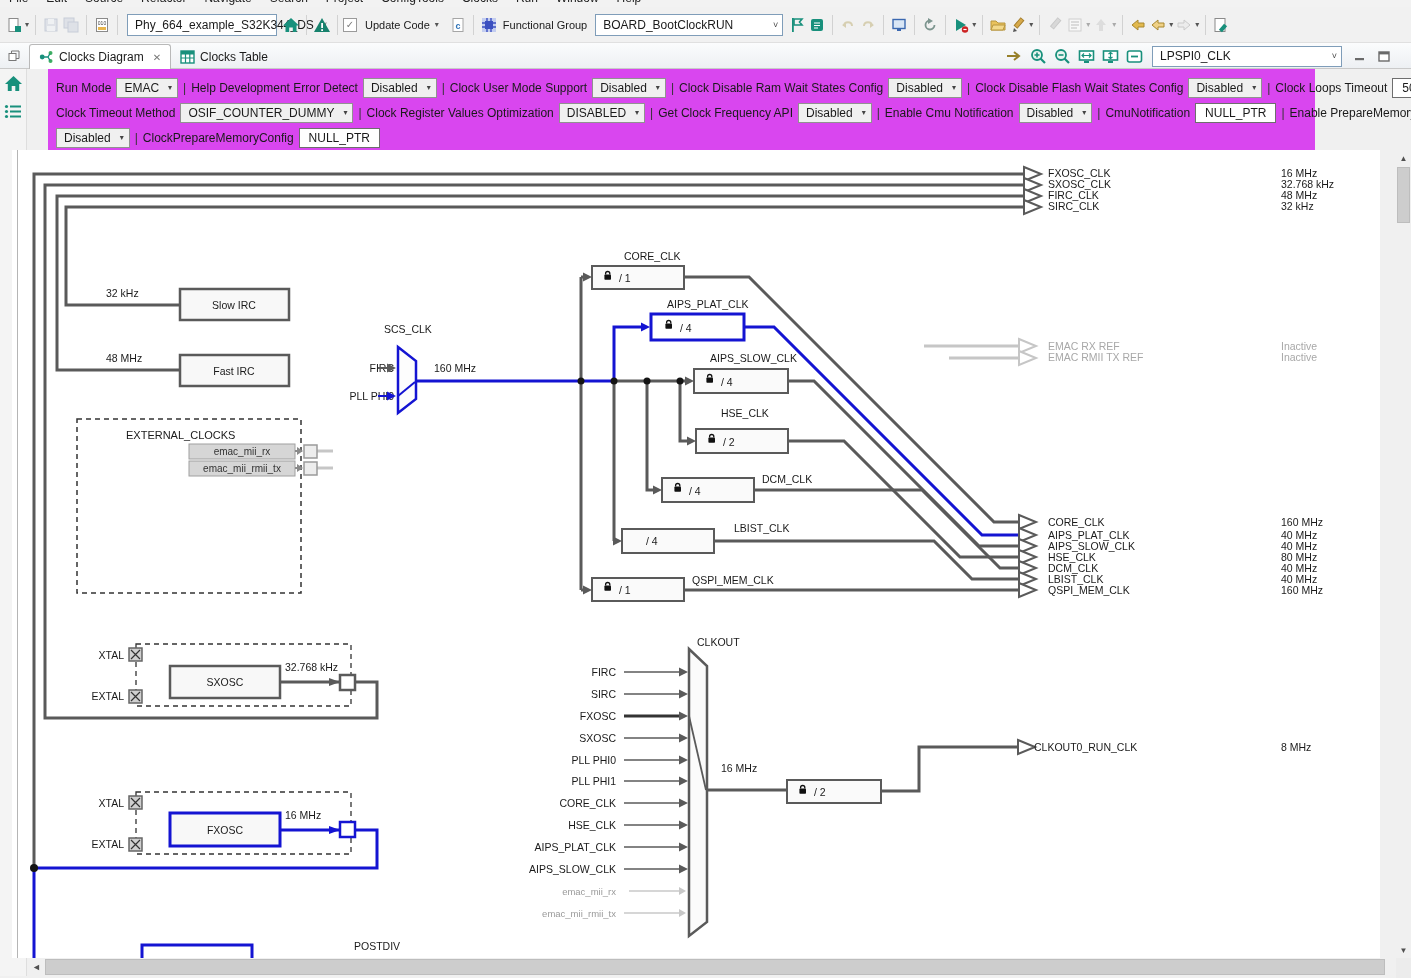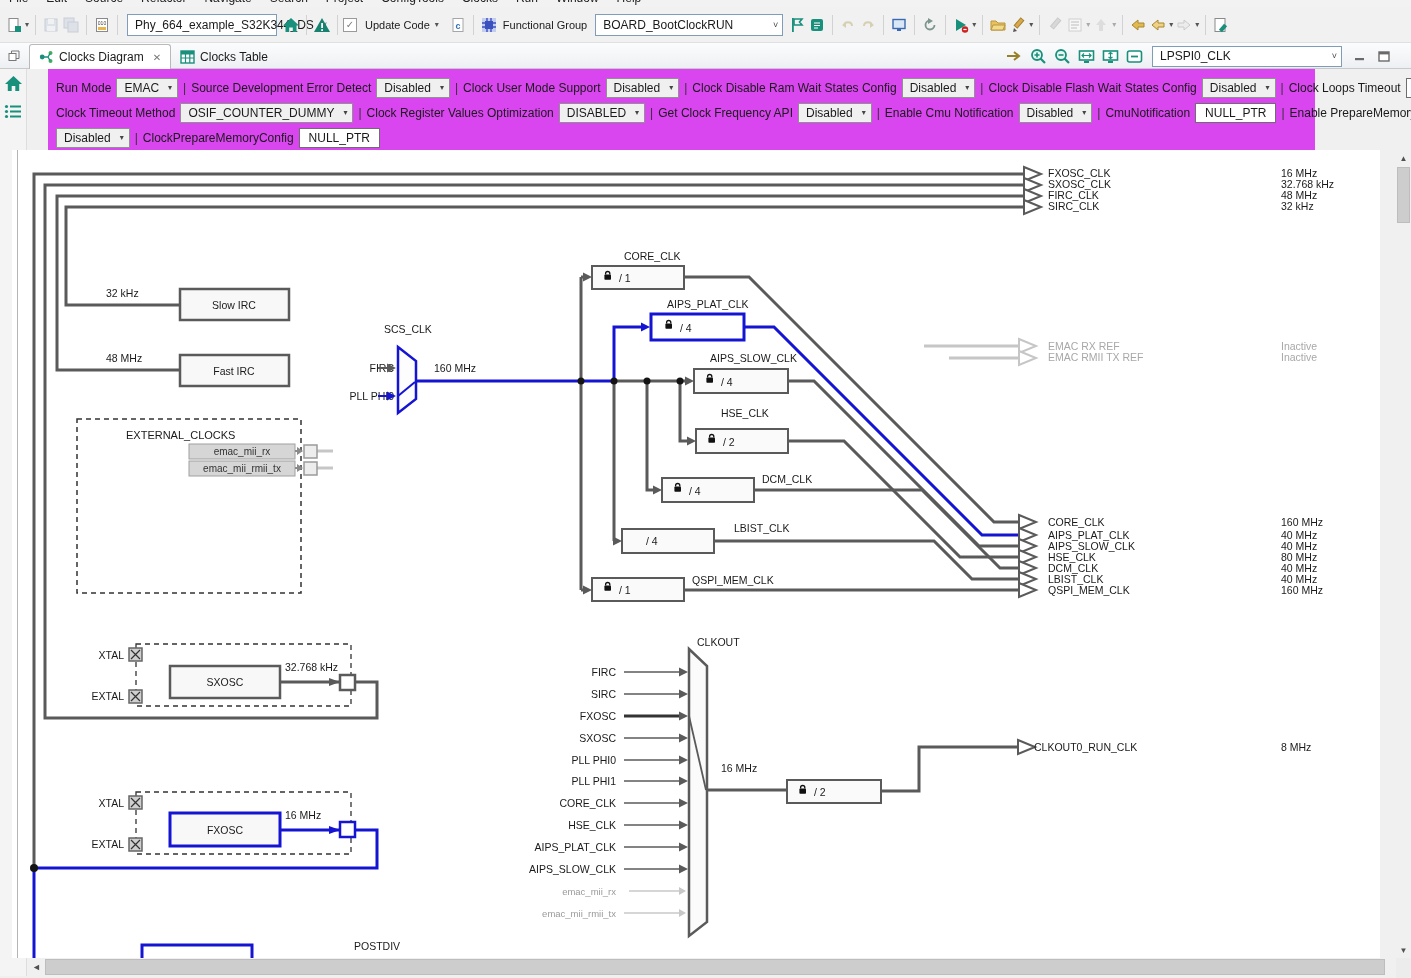--- a/index.html
+++ b/index.html
@@ -348,21 +348,21 @@
 </div>
 
 <div class="settings">
   <div class="srow">
     <span>Run Mode</span>
     <span class="scombo">
         <span>EMAC</span>
         <span class="car">▾</span>
       </span>
     <span class="pipe">|</span>
-    <span>Source Development Error Detect</span>
+    <span>Help Development Error Detect</span>
     <span class="scombo">
         <span>Disabled</span>
         <span class="car">▾</span>
       </span>
     <span class="pipe">|</span>
     <span>Clock User Mode Support</span>
     <span class="scombo">
         <span>Disabled</span>
         <span class="car">▾</span>
       </span>

